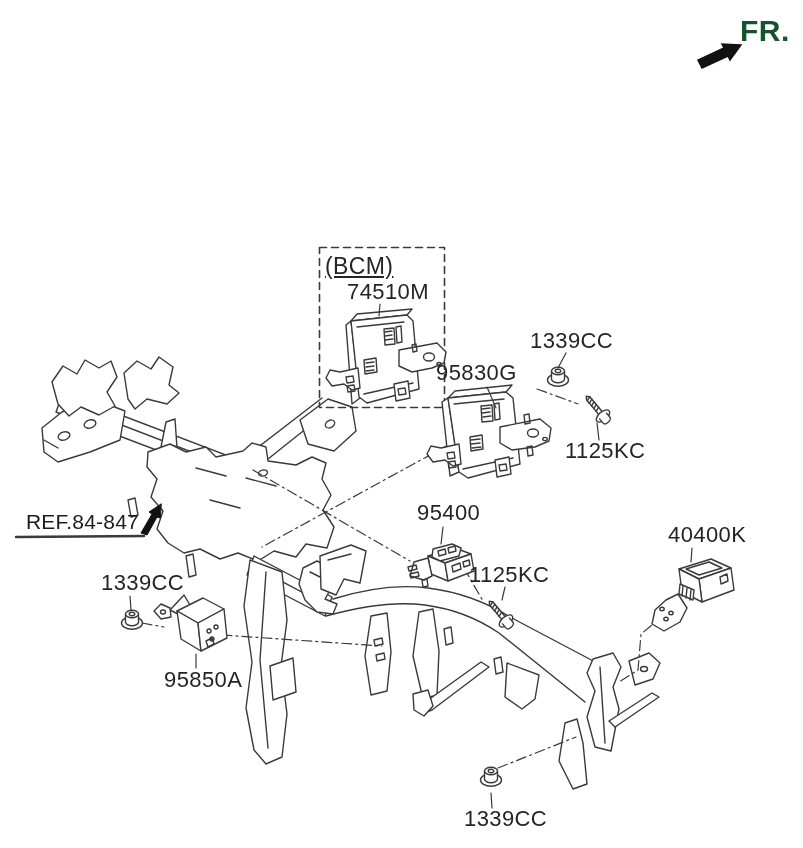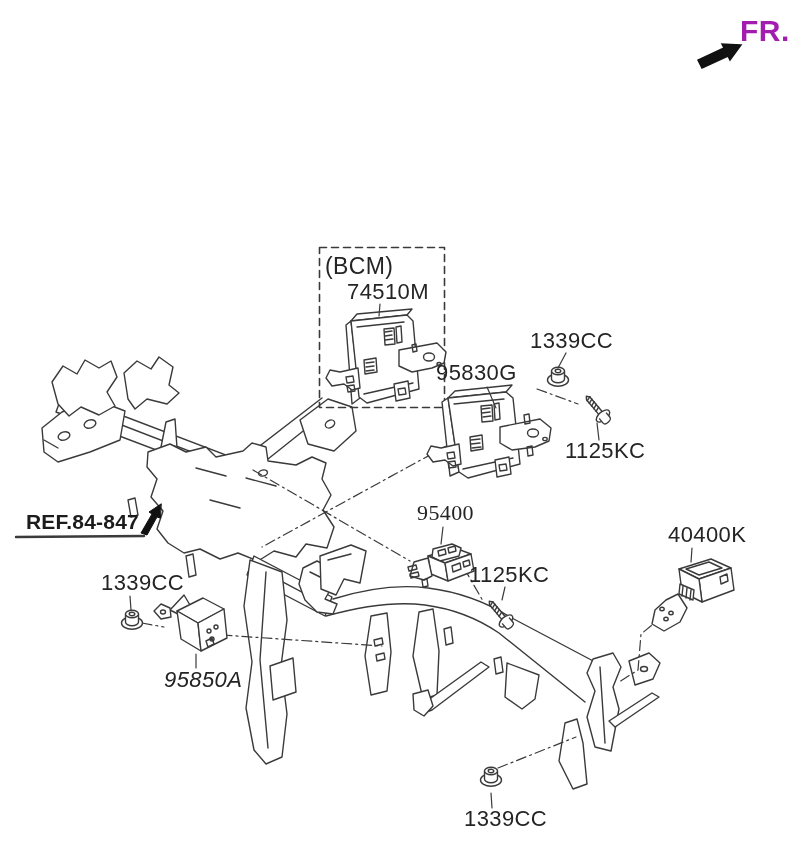--- a/index.html
+++ b/index.html
@@ -14,23 +14,23 @@
   .canvas svg { position: absolute; left: 0; top: 0; }
   .part-label {
     position: absolute;
     color: #242424;
     font-size: 22px;
     line-height: 1;
     letter-spacing: 0.4px;
     white-space: nowrap;
     user-select: none;
   }
-  .fr-label { font-size: 30px; font-weight: bold; color: #a21caf; letter-spacing: 0.5px; }
-  .ref-label { font-size: 21px; font-weight: bold; color: #1c1c1c; letter-spacing: 0.2px; }
-  .bcm-caption { font-size: 23px; }
+  .fr-label { font-size: 30px; font-weight: bold; color: #14532d; letter-spacing: 0.5px; }
+  .ref-label { font-size: 21px; font-weight: normal; color: #1c1c1c; letter-spacing: 0.2px; }
+  .bcm-caption { font-size: 23px; text-decoration: underline; }
 </style>
 </head>
 <body>
 
 <div class="canvas">
 
 <svg width="803" height="848" viewBox="0 0 803 848">
   <g stroke="#3a3a3a" stroke-width="1.4" fill="none" stroke-linejoin="round" stroke-linecap="round">
 
     <g>
@@ -235,25 +235,25 @@
 <div class="part-label bcm-caption" style="left:325px; top:255px;">(BCM)</div>
 
 <div class="part-label" style="left:347px; top:281px;">74510M</div>
 
 <div class="part-label" style="left:530px; top:330px;">1339CC</div>
 
 <div class="part-label" style="left:436px; top:362px;">95830G</div>
 
 <div class="part-label" style="left:565px; top:440px;">1125KC</div>
 
-<div class="part-label" style="left:417px; top:502px;font-family:Liberation Serif, serif;">95400</div>
+<div class="part-label" style="left:417px; top:502px;">95400</div>
 
 <div class="part-label" style="left:469px; top:564px;">1125KC</div>
 
 <div class="part-label" style="left:668px; top:524px;">40400K</div>
 
 <div class="part-label" style="left:101px; top:572px;">1339CC</div>
 
-<div class="part-label" style="left:164px; top:669px;font-style:italic;">95850A</div>
+<div class="part-label" style="left:164px; top:669px;">95850A</div>
 
 <div class="part-label" style="left:464px; top:808px;">1339CC</div>
 
 </div>
 
 </body></html>

